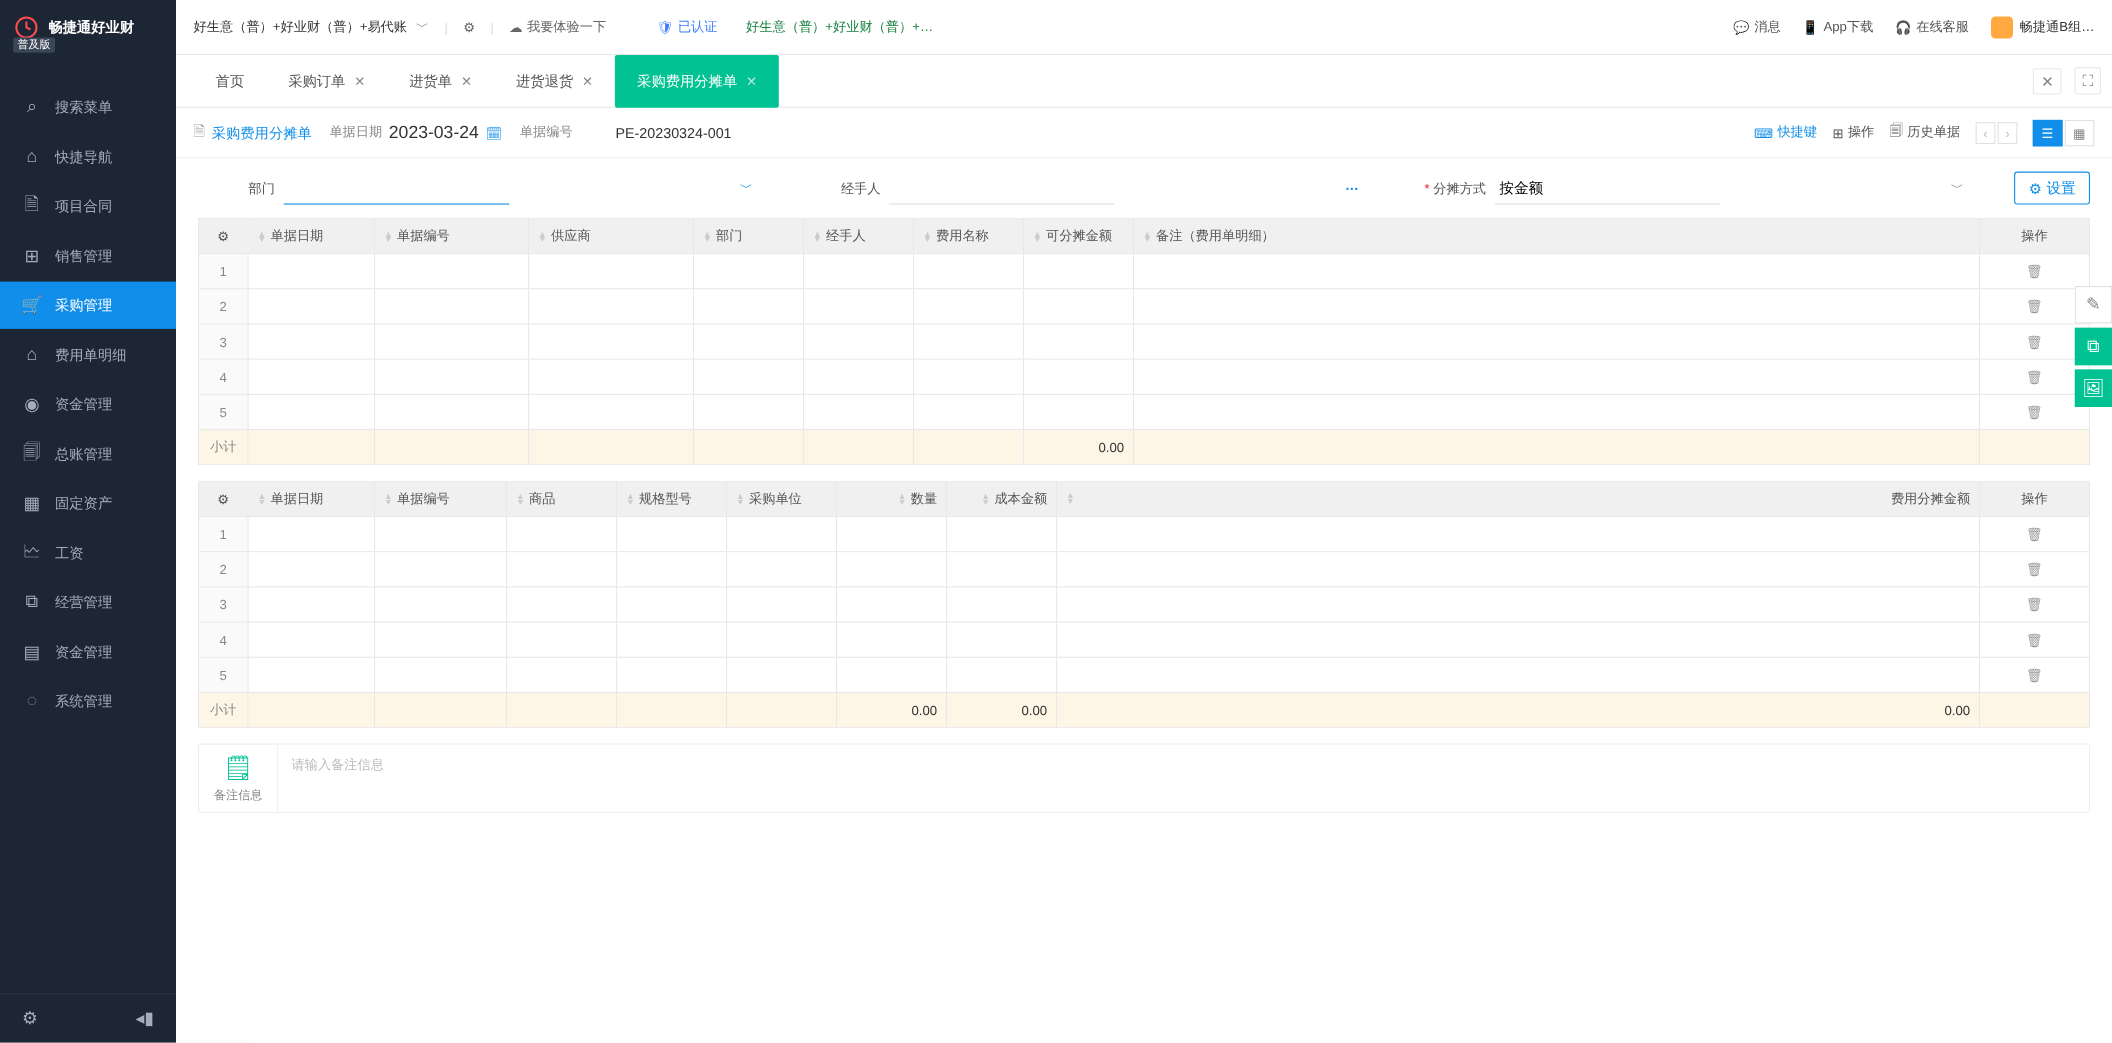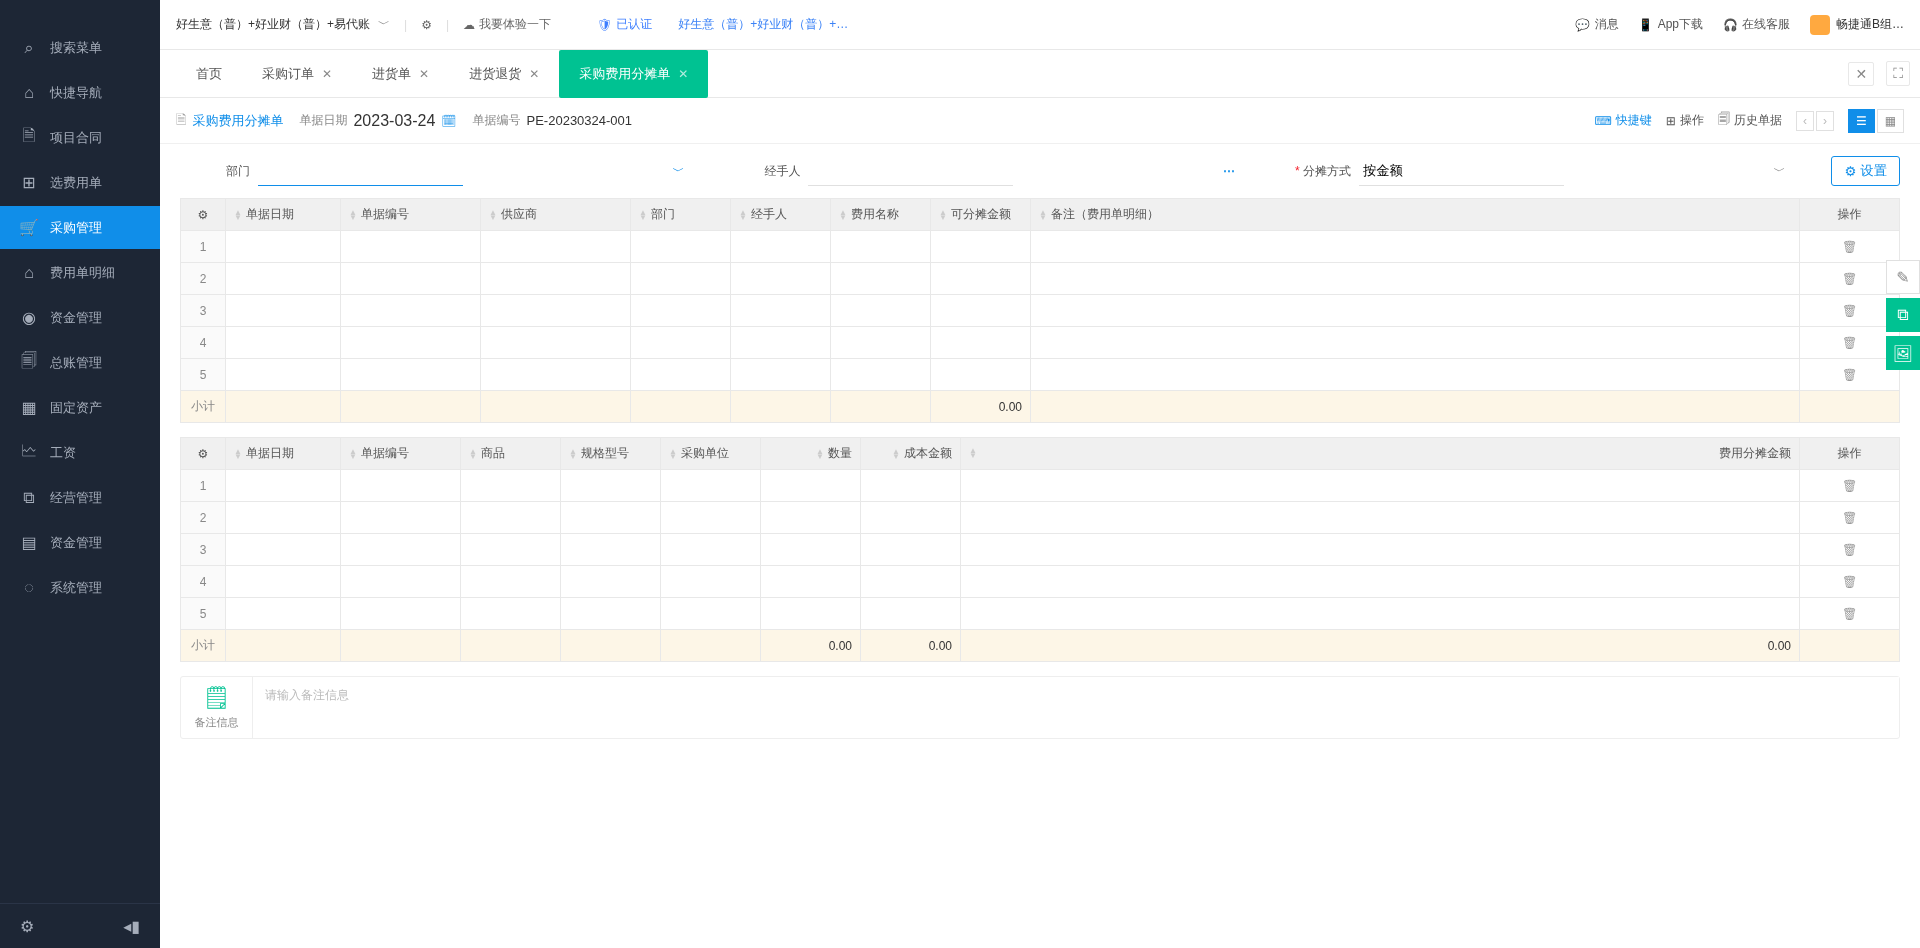--- a/index.html
+++ b/index.html
@@ -110,36 +110,46 @@
 .right-dock .dock-item.green { background: #00c292; color: #fff; border-color: #00c292;}
 
 .content-scroll { flex: 1; overflow-y: auto; padding-bottom: 80px;}
 </style>
 </head>
 <body>
 
 <div class="app">
 
   <div class="sidebar">
+    <div class="sidebar-header">
+      <span class="logo-badge">
+        <svg width="22" height="22" viewBox="0 0 24 24">
+            <circle cx="12" cy="12" r="10" fill="none" stroke="#ff4d4f" stroke-width="2"></circle>
+            <path d="M12 6 L12 12 L16 14" stroke="#ff4d4f" stroke-width="2" fill="none"></path>
+          </svg>
+      </span>
+      <span class="brand">畅捷通好业财</span>
+      <span class="edition">普及版</span>
+    </div>
     <div class="sidebar-menu" id="sidebar-menu">
         <div class="sidebar-item">
           <span class="s-icon">⌕</span>
           <span>搜索菜单</span>
         </div>
         <div class="sidebar-item">
           <span class="s-icon">⌂</span>
           <span>快捷导航</span>
         </div>
         <div class="sidebar-item">
           <span class="s-icon">🗎</span>
           <span>项目合同</span>
         </div>
         <div class="sidebar-item">
           <span class="s-icon">⊞</span>
-          <span>选费用单</span>
+          <span>销售管理</span>
         </div>
         <div class="sidebar-item active">
           <span class="s-icon">🛒</span>
           <span>采购管理</span>
         </div>
         <div class="sidebar-item">
           <span class="s-icon">⌂</span>
           <span>费用单明细</span>
         </div>
         <div class="sidebar-item">
@@ -182,21 +192,21 @@
     <div class="topbar">
       <span>好生意（普）+好业财（普）+易代账</span>
       <span style="color:#888;">﹀</span>
       <span class="sep">|</span>
       <span class="icon-btn">⚙</span>
       <span class="sep">|</span>
       <span class="icon-btn">☁ <span>我要体验一下</span></span>
       <span style="width:30px;"></span>
       <span class="verified">🛡 <span>已认证</span></span>
       <span style="width:10px;"></span>
-      <span style="color:#3b82f6;text-align:right;">好生意（普）+好业财（普）+…</span>
+      <span style="color:#15803d;text-align:right;">好生意（普）+好业财（普）+…</span>
       <div class="topbar-right" id="topbar-right">
           <span class="tb-item">💬 <span>消息</span></span>
           <span class="tb-item">📱 <span>App下载</span></span>
           <span class="tb-item">🎧 <span>在线客服</span></span>
           <span class="user-info">
             <span class="avatar"></span>
             <span>畅捷通B组…</span>
           </span>
         </div>
     </div>
@@ -235,21 +245,21 @@
         <span class="doc-ic">🗎</span>
         <span>采购费用分摊单</span>
       </div>
       <div class="doc-field">
         <span class="lbl">单据日期</span>
         <span class="val">2023-03-24</span>
         <span class="cal-ic">🗓</span>
       </div>
       <div class="doc-field">
         <span class="lbl">单据编号</span>
-        <span style="font-size:13px;">PE-20230324-001</span>
+        <span style="font-size:13px;margin-left:33px;">PE-20230324-001</span>
       </div>
       <div class="doc-actions">
         <span class="doc-act blue">⌨ <span>快捷键</span></span>
         <span class="doc-act">⊞ <span>操作</span></span>
         <span class="doc-act">🗐 <span>历史单据</span></span>
         <div class="nav-arrows">
           <span>‹</span>
           <span>›</span>
         </div>
         <div class="view-modes">

